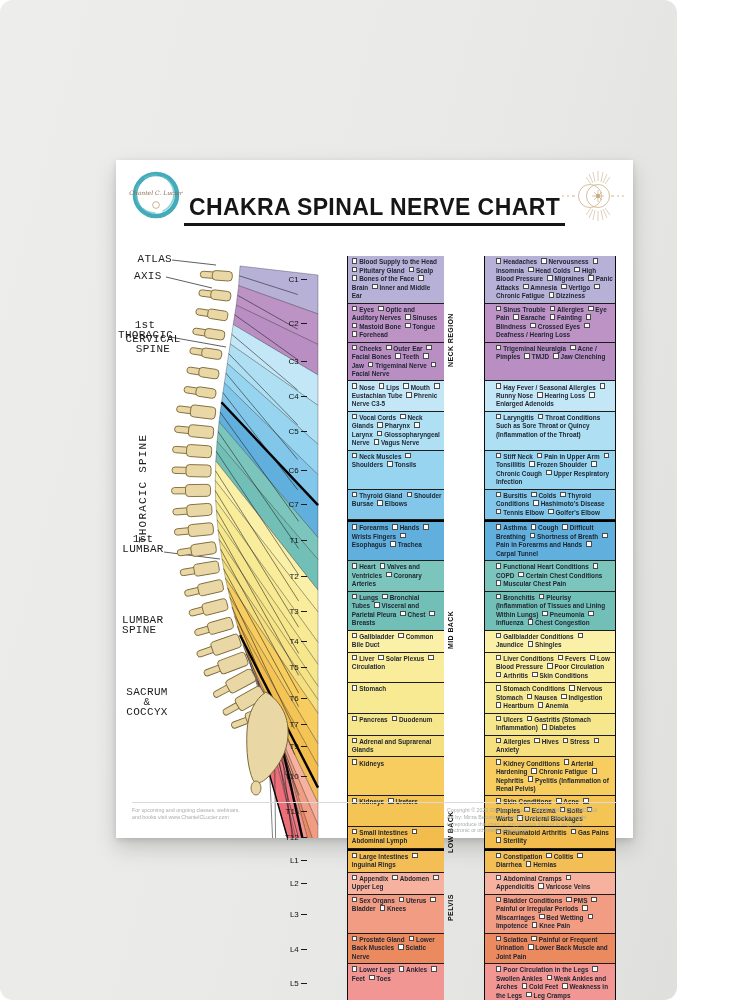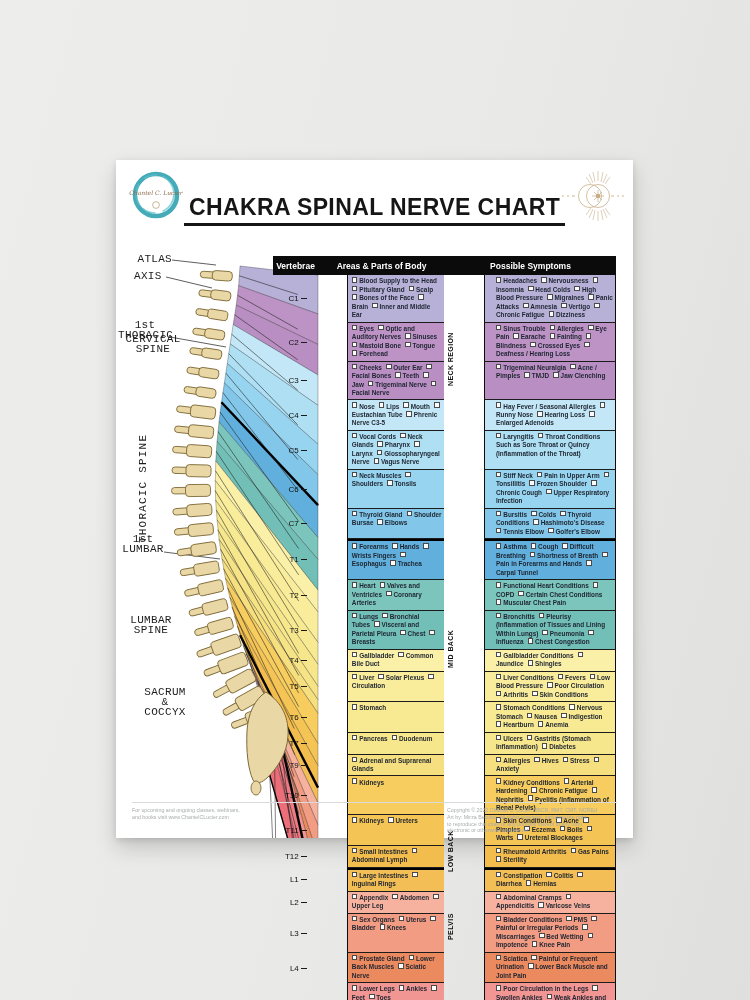--- a/index.html
+++ b/index.html
@@ -1,18 +1,18 @@
 <!DOCTYPE html>
 <html style="--headerbar: #0b0b0b; --title: #161616; --text: #1d2430; --foot: #a9adad;"><head>
 <meta charset="utf-8">
 <style>
   html,body{margin:0;padding:0;}
   body{font-family:"Liberation Sans", sans-serif; -webkit-font-smoothing:antialiased;}
-  #wall{position:relative;width:750px;height:1000px;overflow:hidden;
-        background:linear-gradient(105deg,#ededeb 0%,#e9e9e7 55%,#dfdfdd 100%);}
+  #wall{position:relative;width:677px;height:1000px;overflow:hidden;
+        background:linear-gradient(105deg,#ededeb 0%,#e9e9e7 55%,#dfdfdd 100%);border-radius:13px;}
   #poster{position:absolute;left:116px;top:160px;width:517px;height:678px;background:#ffffff;
           box-shadow:0 10px 20px rgba(0,0,0,.17), 0 2px 6px rgba(0,0,0,.12);}
   
   #title-wrap{position:absolute;left:0;top:34px;width:100%;text-align:center;z-index:5;}
   #title{display:inline-block;font-size:23px;font-weight:800;letter-spacing:.4px;color:var(--title,#161616);
          border-bottom:3px solid #151515;padding:0 5px 2px 5px;white-space:nowrap;}
   #logo{position:absolute;left:12px;top:8px;width:56px;height:56px;z-index:5;}
   #logo .logo-name{position:absolute;left:0;top:21px;width:56px;text-align:center;
         font-family:"DejaVu Serif",serif;font-style:italic;font-size:6px;color:#8b6b4f;}
   #emblem{position:absolute;left:444px;top:10px;width:66px;height:52px;z-index:5;}
@@ -46,22 +46,22 @@
       letter-spacing:.4px;white-space:nowrap;pointer-events:none;}
   
   .side-label{position:absolute;z-index:3;font-size:11px;color:#1c1c1c;letter-spacing:.3px;line-height:10px;font-family:Liberation Mono, monospace;}
   .sl-atlas{left:18px;top:94px;width:38px;text-align:right;}
   .sl-axis{left:18px;top:111px;width:34px;text-align:left;}
   .sl-cervical-spine{left:6px;top:128px;width:62px;text-align:center;margin-top:46px;}
   .sl-first-thoracic{left:2px;top:160px;width:54px;text-align:center;}
   .sl-thoracic-spine{left:22px;top:258px;height:140px;writing-mode:vertical-rl;transform:rotate(180deg);
       text-align:center;letter-spacing:1.2px;}
   .sl-first-lumbar{left:2px;top:374px;width:50px;text-align:center;}
-  .sl-lumbar-spine{left:6px;top:455px;width:58px;text-align:center;}
-  .sl-sacrum-coccyx{left:28px;top:527px;width:42px;text-align:center;}
+  .sl-lumbar-spine{left:6px;top:455px;width:58px;}
+  .sl-sacrum-coccyx{left:10px;top:527px;width:42px;text-align:center;}
   
   #footer{position:absolute;left:16px;right:16px;top:642px;border-top:1px solid #dadada;
           display:flex;justify-content:space-between;padding-top:4px;z-index:4;}
   .foot-text{font-size:5.3px;line-height:6.8px;color:var(--foot,#a9adad);}
   #footer .right{width:170px;}
 </style>
 </head>
 <body>
 
 <div id="wall">
@@ -292,25 +292,20 @@
         <div class="side-label sl-axis">AXIS</div>
         <div class="side-label sl-cervical-spine">CERVICAL SPINE</div>
         <div class="side-label sl-first-thoracic">1st THORACIC</div>
         <div class="side-label sl-thoracic-spine">THORACIC SPINE</div>
         <div class="side-label sl-first-lumbar">1st LUMBAR</div>
         <div class="side-label sl-lumbar-spine">LUMBAR SPINE</div>
         <div class="side-label sl-sacrum-coccyx">SACRUM &amp; COCCYX</div>
       </div>
 
     <div id="table">
-      <div id="thead">
-        <div class="h0">Vertebrae</div>
-        <div class="h1">Areas &amp; Parts of Body</div>
-        <div class="h2">Possible Symptoms</div>
-      </div>
       <div id="rows">
           <div class="row">
             <div class="vcell">
               <span class="vlabel">C1</span>
             </div>
             <div class="acell" style="background: rgb(183, 177, 216);">
               <div class="cellText"><span class="item"><span class="cb"></span>Blood Supply to the Head</span><span class="item"><span class="cb"></span>Pituitary Gland</span><span class="item"><span class="cb"></span>Scalp</span><span class="item"><span class="cb"></span>Bones of the Face</span><span class="item"><span class="cb"></span>Brain</span><span class="item"><span class="cb"></span>Inner and Middle Ear</span></div>
             </div>
             <div class="scell" style="background: rgb(183, 177, 216);">
               <div class="cellText"><span class="item"><span class="cb"></span>Headaches</span><span class="item"><span class="cb"></span>Nervousness</span><span class="item"><span class="cb"></span>Insomnia</span><span class="item"><span class="cb"></span>Head Colds</span><span class="item"><span class="cb"></span>High Blood Pressure</span><span class="item"><span class="cb"></span>Migraines</span><span class="item"><span class="cb"></span>Panic Attacks</span><span class="item"><span class="cb"></span>Amnesia</span><span class="item"><span class="cb"></span>Vertigo</span><span class="item"><span class="cb"></span>Chronic Fatigue</span><span class="item"><span class="cb"></span>Dizziness</span></div>

